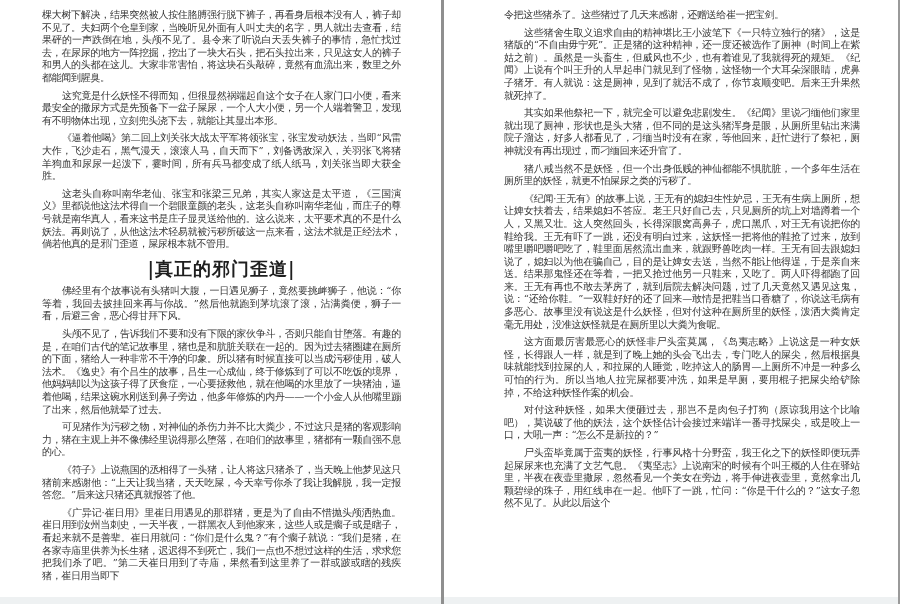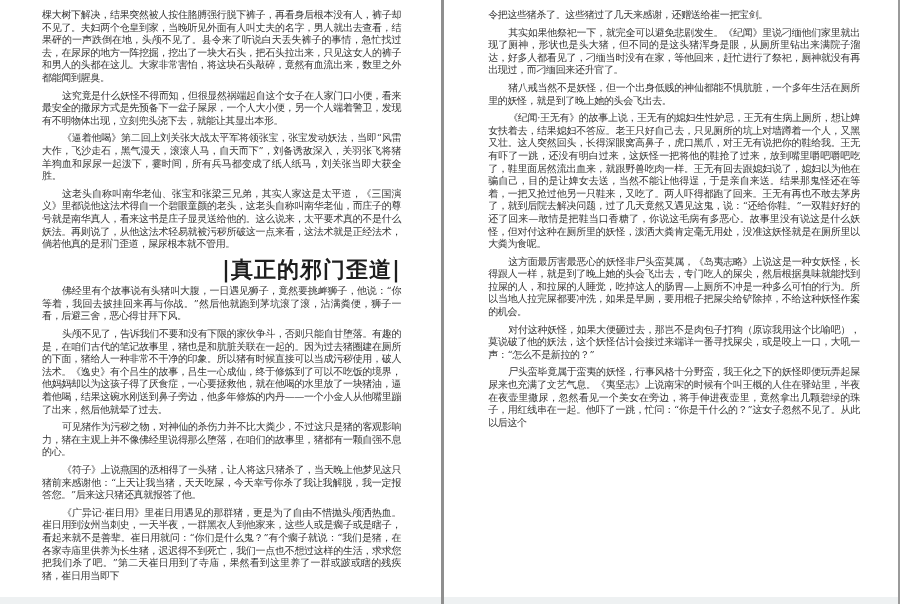--- a/index.html
+++ b/index.html
@@ -18,44 +18,44 @@
     overflow: hidden;
     background: #ffffff;
     color: #343434;
     font-size: 10px;
     line-height: 12.6px;
     letter-spacing: -0.35px;
     text-align: justify;
     text-justify: inter-ideograph;
   }
   .page.left  { width: 448px; padding: 9px 40px 0 42px; }
-  .page.right { width: 461px; padding: 9px 38px 0 44px; border-radius: 17px; }
+  .page.right { width: 461px; padding: 9px 38px 0 60px; border-radius: 17px; }
 
   .divider {
     width: 3px; height: 604px;
     background: #8f8f8f;
     flex: none;
     z-index: 2;
   }
   .page-edge {
     width: 2px; height: 604px;
     background: #9a9a9a;
     flex: none;
     z-index: 2;
   }
 
   .para { margin-top: 5px; }
   .para:first-child { margin-top: 0; }
   .para.indent { text-indent: 2em; }
 
   .section-heading {
-    font-size: 22px;
+    font-size: 18px;
     font-weight: 700;
     letter-spacing: 1px;
-    text-align: right;
+    text-align: center;
     text-indent: 0;
     margin: 12px 0 10px 0;
     color: #1e1e1e;
   }
 
   .bottom-strip {
     position: absolute;
     left: 0; bottom: 0;
     width: 900px; height: 7px;
     background: #eef1f2;
@@ -74,22 +74,23 @@
       <h2 class="section-heading">|真正的邪门歪道|</h2>
       <p class="para indent">佛经里有个故事说有头猪叫大腹，一日遇见狮子，竟然要挑衅狮子，他说：“你等着，我回去披挂回来再与你战。”然后他就跑到茅坑滚了滚，沾满粪便，狮子一看，后避三舍，恶心得甘拜下风。</p>
       <p class="para indent">头颅不见了，告诉我们不要和没有下限的家伙争斗，否则只能自甘堕落。有趣的是，在咱们古代的笔记故事里，猪也是和肮脏关联在一起的。因为过去猪圈建在厕所的下面，猪给人一种非常不干净的印象。所以猪有时候直接可以当成污秽使用，破人法术。《逸史》有个吕生的故事，吕生一心成仙，终于修炼到了可以不吃饭的境界，他妈妈却以为这孩子得了厌食症，一心要拯救他，就在他喝的水里放了一块猪油，逼着他喝，结果这碗水刚送到鼻子旁边，他多年修炼的内丹——一个小金人从他嘴里蹦了出来，然后他就晕了过去。</p>
       <p class="para indent">可见猪作为污秽之物，对神仙的杀伤力并不比大粪少，不过这只是猪的客观影响力，猪在主观上并不像佛经里说得那么堕落，在咱们的故事里，猪都有一颗自强不息的心。</p>
       <p class="para indent">《符子》上说燕国的丞相得了一头猪，让人将这只猪杀了，当天晚上他梦见这只猪前来感谢他：“上天让我当猪，天天吃屎，今天幸亏你杀了我让我解脱，我一定报答您。”后来这只猪还真就报答了他。</p>
       <p class="para indent">《广异记·崔日用》里崔日用遇见的那群猪，更是为了自由不惜抛头颅洒热血。崔日用到汝州当刺史，一天半夜，一群黑衣人到他家来，这些人或是瘸子或是瞎子，看起来就不是善辈。崔日用就问：“你们是什么鬼？”有个瘸子就说：“我们是猪，在各家寺庙里供养为长生猪，迟迟得不到死亡，我们一点也不想过这样的生活，求求您把我们杀了吧。”第二天崔日用到了寺庙，果然看到这里养了一群或跛或瞎的残疾猪，崔日用当即下</p>
     </div>
   <div class="divider" style="background: rgb(143, 143, 143);"></div>
   <div class="page right" style="background: rgb(255, 255, 255); color: rgb(52, 52, 52);">
       <p class="para">令把这些猪杀了。这些猪过了几天来感谢，还赠送给崔一把宝剑。</p>
+      <p class="para indent">这些猪舍生取义追求自由的精神堪比王小波笔下《一只特立独行的猪》，这是猪版的“不自由毋宁死”。正是猪的这种精神，还一度还被选作了厕神（时间上在紫姑之前）。虽然是一头畜生，但威风也不少，也有着谁见了我就得死的规矩。《纪闻》上说有个叫王升的人早起串门就见到了怪物，这怪物一个大耳朵深眼睛，虎鼻子猪牙。有人就说：这是厕神，见到了就活不成了，你节哀顺变吧。后来王升果然就死掉了。</p>
       <p class="para indent">其实如果他祭祀一下，就完全可以避免悲剧发生。《纪闻》里说刁缅他们家里就出现了厕神，形状也是头大猪，但不同的是这头猪浑身是眼，从厕所里钻出来满院子溜达，好多人都看见了，刁缅当时没有在家，等他回来，赶忙进行了祭祀，厕神就没有再出现过，而刁缅回来还升官了。</p>
-      <p class="para indent">猪八戒当然不是妖怪，但一个出身低贱的神仙都能不惧肮脏，一个多年生活在厕所里的妖怪，就是到了晚上她的头会飞出去。</p>
+      <p class="para indent">猪八戒当然不是妖怪，但一个出身低贱的神仙都能不惧肮脏，一个多年生活在厕所里的妖怪，就更不怕屎尿之类的污秽了。</p>
       <p class="para indent">《纪闻·王无有》的故事上说，王无有的媳妇生性妒忌，王无有生病上厕所，想让婢女扶着去，结果媳妇不答应。老王只好自己去，只见厕所的坑上对墙蹲着一个人，又黑又壮。这人突然回头，长得深眼窝高鼻子，虎口黑爪，对王无有说把你的鞋给我。王无有吓了一跳，还没有明白过来，这妖怪一把将他的鞋抢了过来，放到嘴里嚼吧嚼吧吃了，鞋里面居然流出血来，就跟野兽吃肉一样。王无有回去跟媳妇说了，媳妇以为他在骗自己，目的是让婢女去送，当然不能让他得逞，于是亲自来送。结果那鬼怪还在等着，一把又抢过他另一只鞋来，又吃了。两人吓得都跑了回来。王无有再也不敢去茅房了，就到后院去解决问题，过了几天竟然又遇见这鬼，说：“还给你鞋。”一双鞋好好的还了回来—敢情是把鞋当口香糖了，你说这毛病有多恶心。故事里没有说这是什么妖怪，但对付这种在厕所里的妖怪，泼洒大粪肯定毫无用处，没准这妖怪就是在厕所里以大粪为食呢。</p>
       <p class="para indent">这方面最厉害最恶心的妖怪非尸头蛮莫属，《岛夷志略》上说这是一种女妖怪，长得跟人一样，就是到了晚上她的头会飞出去，专门吃人的屎尖，然后根据臭味就能找到拉屎的人，和拉屎的人睡觉，吃掉这人的肠胃—上厕所不冲是一种多么可怕的行为。所以当地人拉完屎都要冲洗，如果是早厕，要用棍子把屎尖给铲除掉，不给这种妖怪作案的机会。</p>
       <p class="para indent">对付这种妖怪，如果大便砸过去，那岂不是肉包子打狗（原谅我用这个比喻吧），莫说破了他的妖法，这个妖怪估计会接过来端详一番寻找屎尖，或是咬上一口，大吼一声：“怎么不是新拉的？”</p>
       <p class="para indent">尸头蛮毕竟属于蛮夷的妖怪，行事风格十分野蛮，我王化之下的妖怪即便玩弄起屎尿来也充满了文艺气息。《夷坚志》上说南宋的时候有个叫王概的人住在驿站里，半夜在夜壶里撒尿，忽然看见一个美女在旁边，将手伸进夜壶里，竟然拿出几颗碧绿的珠子，用红线串在一起。他吓了一跳，忙问：“你是干什么的？”这女子忽然不见了。从此以后这个</p>
     </div>
   <div class="page-edge" style="background: rgb(154, 154, 154);"></div>
   <div class="bottom-strip" style="background: rgb(238, 241, 242);"></div>
 </div>
 
 </body></html>

